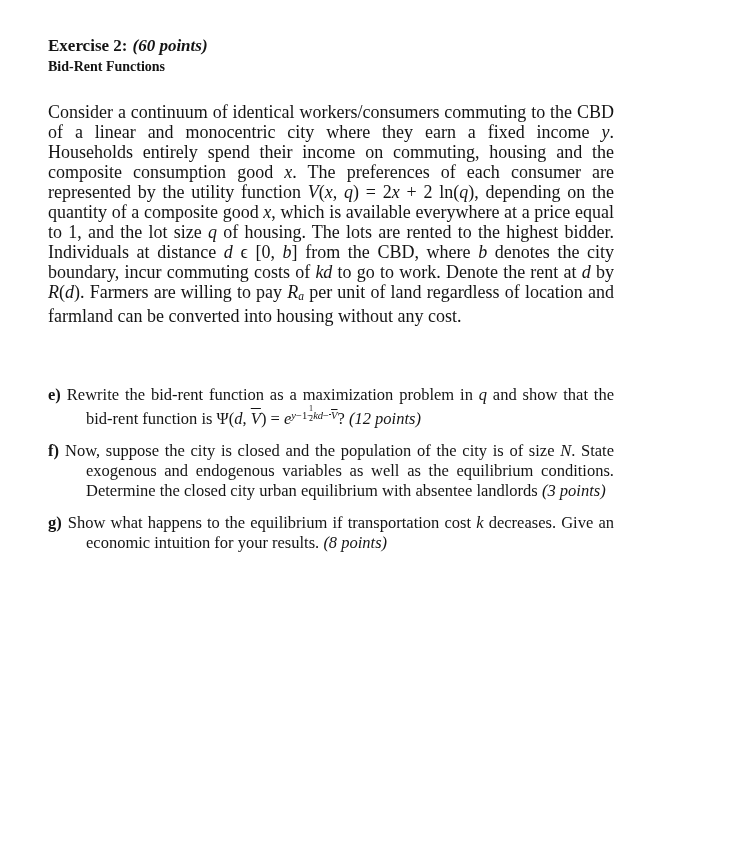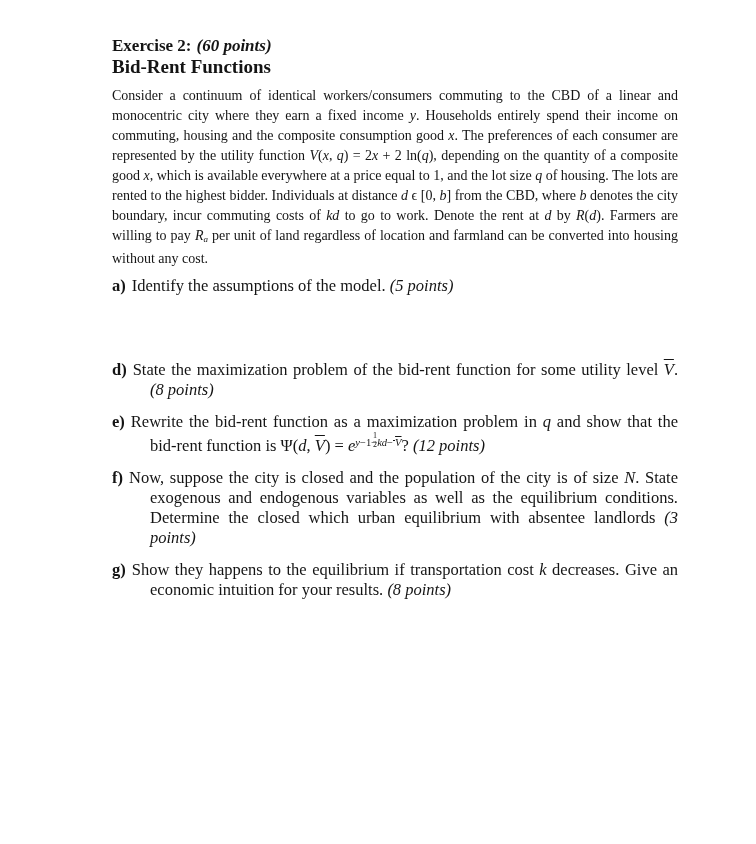--- a/index.html
+++ b/index.html
@@ -8,40 +8,40 @@
     background: #ffffff;
   }
   body {
     width: 756px;
     height: 844px;
     overflow: hidden;
     font-family: "Liberation Serif", "DejaVu Serif", serif;
     color: #141414;
   }
   .doc {
-    padding: 35px 0 0 112px;
+    padding: 35px 0 0 48px;
     width: 566px;
   }
   .title-line {
     font-size: 17px;
     line-height: 21px;
     font-weight: bold;
   }
   .title-points {
     font-style: italic;
     margin-left: 5px;
   }
   .subtitle {
-    font-size: 19px;
+    font-size: 14px;
     line-height: 21px;
     font-weight: bold;
   }
   .intro {
-    margin: 9px 0 0 0;
-    font-size: 14px;
+    margin: 25px 0 0 0;
+    font-size: 18px;
     line-height: 20px;
     text-align: justify;
   }
   .qlist {
     margin-top: 7px;
   }
   .q {
     font-size: 16.5px;
     line-height: 20px;
     text-align: justify;
@@ -90,28 +90,26 @@
   <div class="title-line">
     <span>Exercise 2:</span><span class="title-points">(60 points)</span>
   </div>
 
   <div class="subtitle">Bid-Rent Functions</div>
 
   <p class="intro"><span>Consider a continuum of identical workers/consumers commuting to the CBD of a linear and monocentric city where they earn a fixed income </span><span class="r-i">y</span><span>.  Households entirely spend their income on commuting, housing and the composite consumption good </span><span class="r-i">x</span><span>. The preferences of each consumer are represented by the utility function </span><span class="r-i">V</span><span>(</span><span class="r-i">x</span><span>, </span><span class="r-i">q</span><span>) = 2</span><span class="r-i">x</span><span> + 2 ln(</span><span class="r-i">q</span><span>), depending on the quantity of a composite good </span><span class="r-i">x</span><span>, which is available everywhere at a price equal to 1, and the lot size </span><span class="r-i">q</span><span> of housing. The lots are rented to the highest bidder. Individuals at distance </span><span class="r-i">d</span><span> ϵ [0, </span><span class="r-i">b</span><span>] from the CBD, where </span><span class="r-i">b</span><span> denotes the city boundary, incur commuting costs of </span><span class="r-i">kd</span><span> to go to work. Denote the rent at </span><span class="r-i">d</span><span> by </span><span class="r-i">R</span><span>(</span><span class="r-i">d</span><span>). Farmers are willing to pay </span><span class="r-i">R</span><span class="r-sub r-i">a</span><span> per unit of land regardless of location and farmland can be converted into housing without any cost.</span></p>
 
   <div class="qlist">
 
-    <div class="q"><span class="qlabel">a)</span><span><span>Identify the assumptions of the model. </span><span class="r-i">(5 points)</span></span></div>
 
 
     <div class="answer-space"></div>
 
 
-    <div class="q"><span class="qlabel">d)</span><span><span>State the maximization problem of the bid-rent function for some utility level </span><span class="r-i r-ol">V</span><span>. </span><span class="r-i">(8 points)</span></span></div>
 
     <div class="q"><span class="qlabel">e)</span><span><span>Rewrite the bid-rent function as a maximization problem in </span><span class="r-i">q</span><span> and show that the bid-rent function is Ψ(</span><span class="r-i">d</span><span>, </span><span class="r-i r-ol">V</span><span>) = </span><span class="r-i">e</span><span class="r-sup r-i">y</span><span class="r-sup">−1−</span><span class="r-sup r-i">kd</span><span class="r-sup">−</span><span class="r-frac"><span class="fr-n">1</span><span class="fr-d">2</span></span><span class="r-sup r-i r-ol">V</span><span>? </span><span class="r-i">(12 points)</span></span></div>
 
-    <div class="q"><span class="qlabel">f)</span><span><span>Now, suppose the city is closed and the population of the city is of size </span><span class="r-i">N</span><span>. State exogenous and endogenous variables as well as the equilibrium conditions.  Determine the closed which urban equilibrium with absentee landlords </span><span class="r-i">(3 points)</span></span></div>
+    <div class="q"><span class="qlabel">f)</span><span><span>Now, suppose the city is closed and the population of the city is of size </span><span class="r-i">N</span><span>. State exogenous and endogenous variables as well as the equilibrium conditions.  Determine the closed city urban equilibrium with absentee landlords </span><span class="r-i">(3 points)</span></span></div>
 
-    <div class="q"><span class="qlabel">g)</span><span><span>Show they happens to the equilibrium if transportation cost </span><span class="r-i">k</span><span> decreases. Give an economic intuition for your results. </span><span class="r-i">(8 points)</span></span></div>
+    <div class="q"><span class="qlabel">g)</span><span><span>Show what happens to the equilibrium if transportation cost </span><span class="r-i">k</span><span> decreases. Give an economic intuition for your results. </span><span class="r-i">(8 points)</span></span></div>
 
   </div>
 </div>
 
 </body></html>

